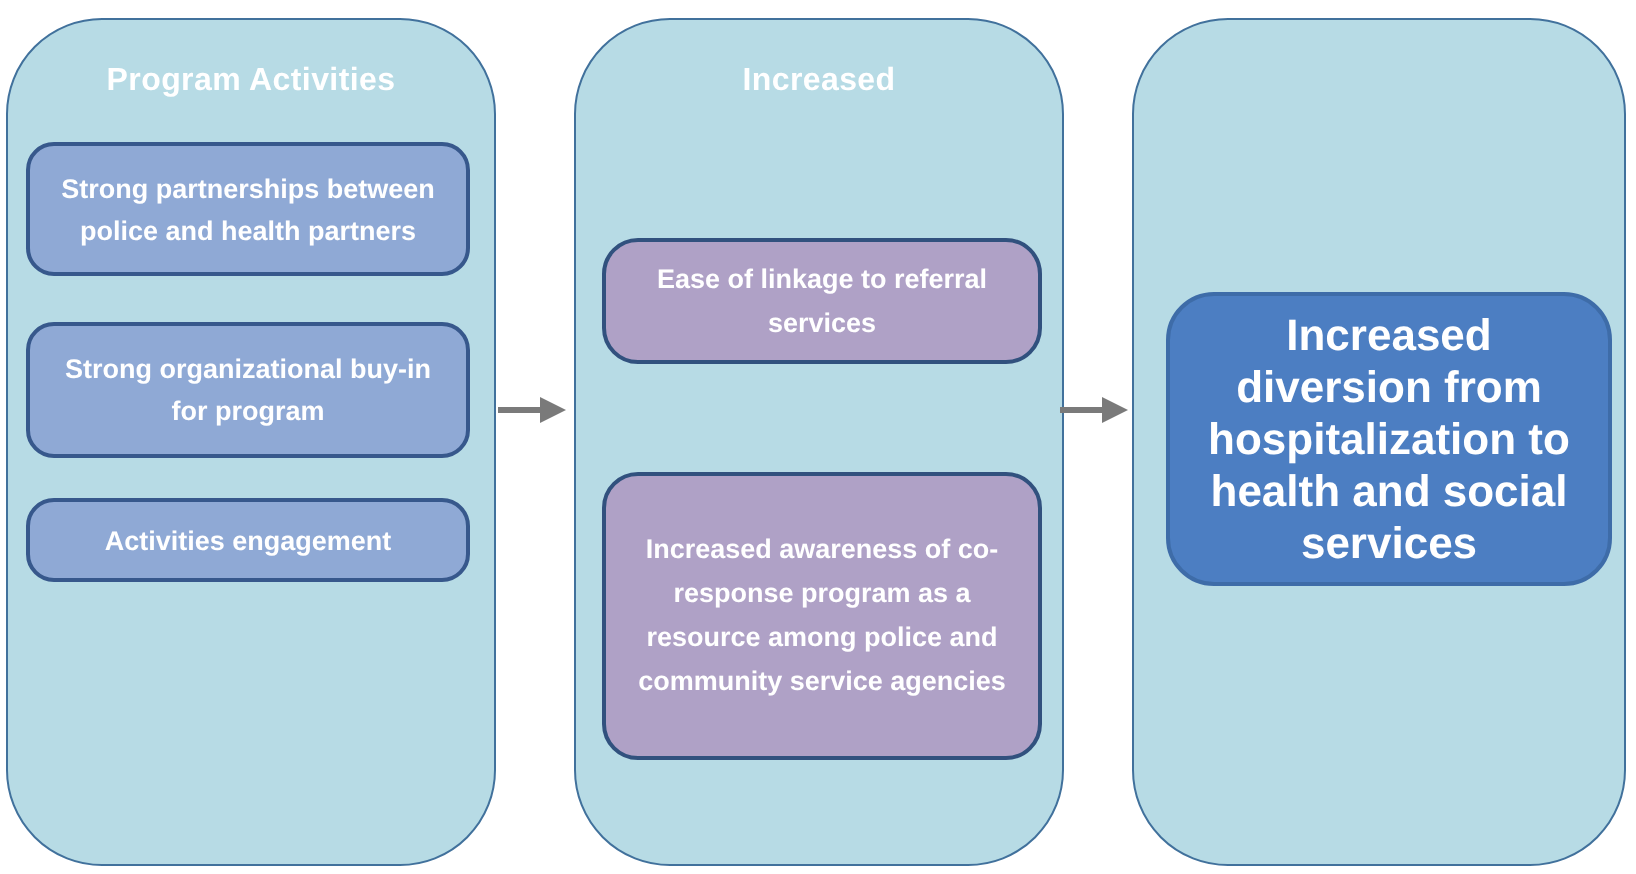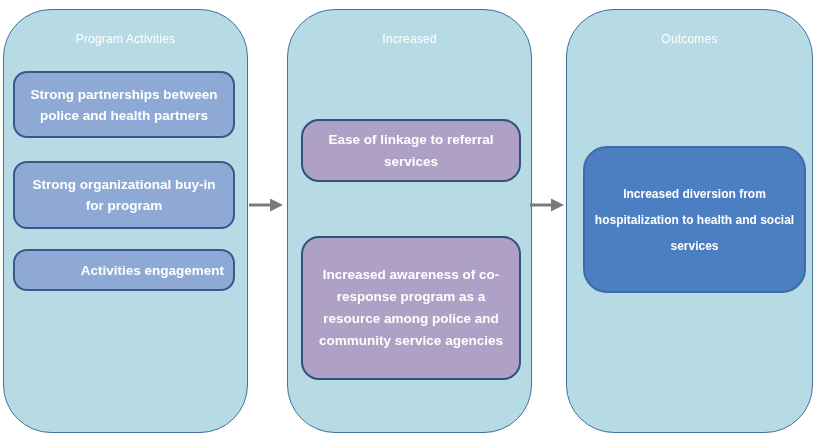--- a/index.html
+++ b/index.html
@@ -31,28 +31,28 @@
     box-sizing:border-box;
   }
   .col-1{left:3px;width:245px;}
   .col-2{left:287px;width:245px;}
   .col-3{left:566px;width:247px;}
   .column-title{
     position:absolute;
     left:0;right:0;top:22px;
     text-align:center;
     color:var(--text-color);
-    font-size:12px;
-    font-weight:normal;
+    font-size:16px;
+    font-weight:bold;
     letter-spacing:0.2px;
   }
   .node{
     position:absolute;
     box-sizing:border-box;
-    display:flex;align-items:center;justify-content:flex-end;
+    display:flex;align-items:center;justify-content:center;
     text-align:center;
     color:var(--text-color);
     font-weight:bold;
     font-size:13.5px;
     line-height:21px;
     padding:9px 9px;
   }
   .activity{
     background:var(--activity-box-fill);
     border:2px solid var(--activity-box-border);
@@ -71,21 +71,21 @@
     margin-top:28px;
   }
   .mechanism-1{top:81px;height:63px;}
   .mechanism-2{top:198px;height:144px;}
   .outcome{
     background:var(--outcome-box-fill);
     border:2px solid var(--outcome-box-border);
     border-radius:24px;
     left:16px;width:223px;
     top:136px;height:147px;
-    font-size:12px;
+    font-size:22px;
     line-height:26px;
   }
   .arrow{
     position:absolute;
     top:197px;
     width:34px;height:16px;
   }
   .arrow-1{left:249px;}
   .arrow-2{left:530px;}
 </style>
@@ -121,19 +121,18 @@
       <span>Increased awareness of co-response program as a resource among police and community service agencies</span>
     </div>
   </div>
 
   <svg class="arrow arrow-2" viewBox="0 0 34 16" xmlns="http://www.w3.org/2000/svg">
     <line x1="0" y1="8" x2="23" y2="8" stroke="#7A7A7A" stroke-width="3"></line>
     <polygon points="21,1.5 34,8 21,14.5" fill="#7A7A7A"></polygon>
   </svg>
 
   <div class="column col-3">
-    <div class="column-title">Outcomes</div>
     <div class="node outcome">
       <span>Increased diversion from hospitalization to health and social services</span>
     </div>
   </div>
 
 </div>
 
 </body></html>

